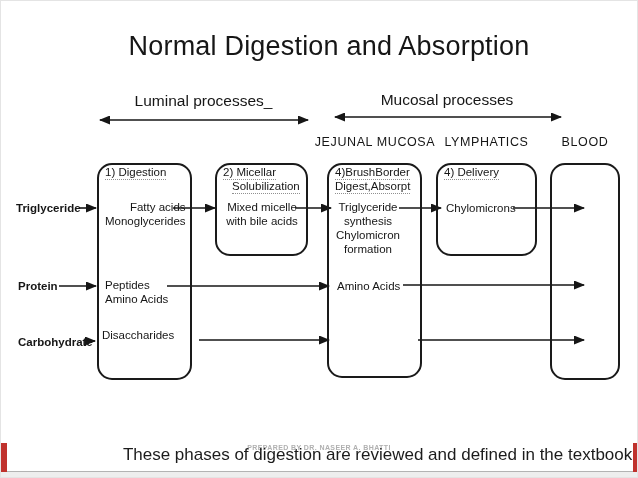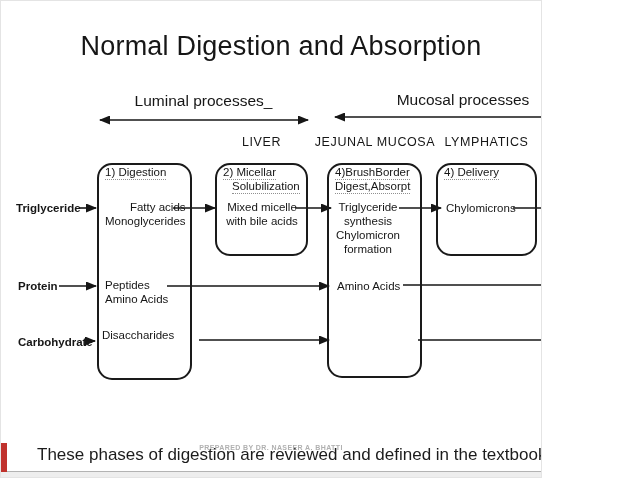--- a/index.html
+++ b/index.html
@@ -1,16 +1,16 @@
 <!DOCTYPE html>
 <html><head>
 <meta charset="utf-8">
 <style>
   html,body{margin:0;padding:0;background:#fff;}
-  .slide{position:relative;width:542px;height:478px;background:#ffffff;overflow:hidden;
+  .slide{position:relative;width:638px;height:478px;background:#ffffff;overflow:hidden;
          font-family:"Liberation Sans",sans-serif;color:#161616;border:1px solid #e4e4e4;box-sizing:border-box;}
   .abs{position:absolute;}
   .title{left:20px;right:0;top:30px;text-align:center;font-size:27px;letter-spacing:0.2px;white-space:nowrap;}
   .proc-label{top:91px;text-align:center;font-size:15.5px;white-space:nowrap;}
   .col-header{top:134px;text-align:center;font-size:12.5px;letter-spacing:0.6px;white-space:nowrap;}
   .substrate{font-weight:bold;font-size:11.5px;white-space:nowrap;}
   .box{position:absolute;border:2px solid #1a1a1a;border-radius:15px;background:transparent;box-sizing:border-box;}
   .box-title{position:absolute;font-size:11.5px;white-space:nowrap;border-bottom:1px dotted #909090;padding-bottom:1px;}
   .btext{position:absolute;font-size:11.5px;line-height:14px;white-space:nowrap;}
   .btext.center{text-align:center;}
@@ -47,23 +47,22 @@
     <line x1="402" y1="284" x2="583" y2="284" marker-end="url(#ah)"></line>
 
     <line x1="85" y1="340" x2="94" y2="340" marker-end="url(#ah)"></line>
     <line x1="198" y1="339" x2="328" y2="339" marker-end="url(#ah)"></line>
     <line x1="417" y1="339" x2="583" y2="339" marker-end="url(#ah)"></line>
   </svg>
 
   <div class="abs title">Normal Digestion and Absorption</div>
 
   <div class="abs proc-label" style="left:95px;width:215px;">Luminal processes_</div>
-  <div class="abs proc-label" style="left:348px;width:228px;top:90px;">Mucosal processes</div>
+  <div class="abs proc-label" style="left:332px;width:228px;top:90px;">Mucosal processes</div>
 
-  <div class="abs col-header" style="left:214px;width:93px;">LIVER</div>
   <div class="abs col-header" style="left:312px;width:124px;">JEJUNAL MUCOSA</div>
   <div class="abs col-header" style="left:433px;width:105px;">LYMPHATICS</div>
   <div class="abs col-header" style="left:547px;width:74px;">BLOOD</div>
 
   <div class="abs substrate" style="left:15px;top:201px;">Triglyceride</div>
   <div class="abs substrate" style="left:17px;top:279px;">Protein</div>
   <div class="abs substrate" style="left:17px;top:335px;">Carbohydrate</div>
 
   <div class="box" style="left:96px;top:162px;width:95px;height:217px;"></div>
   <div class="box" style="left:214px;top:162px;width:93px;height:93px;"></div>

